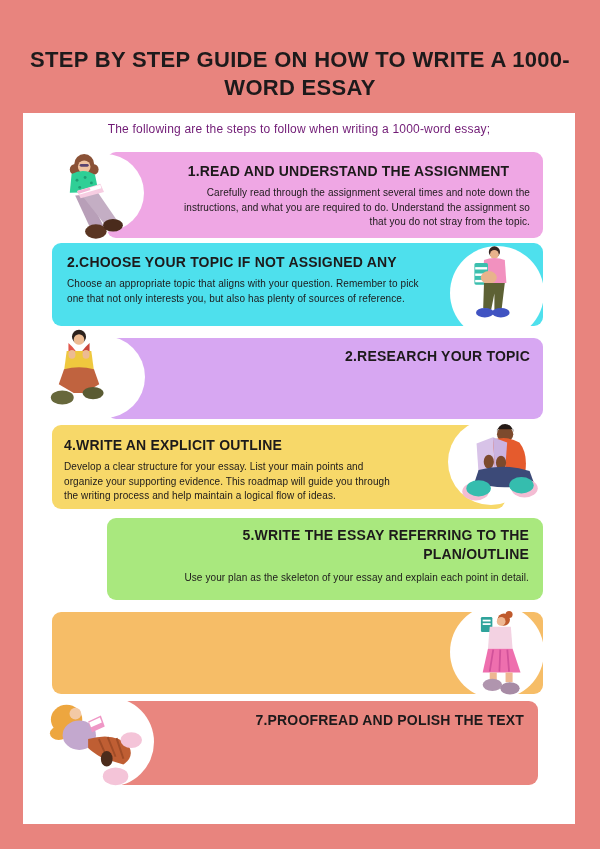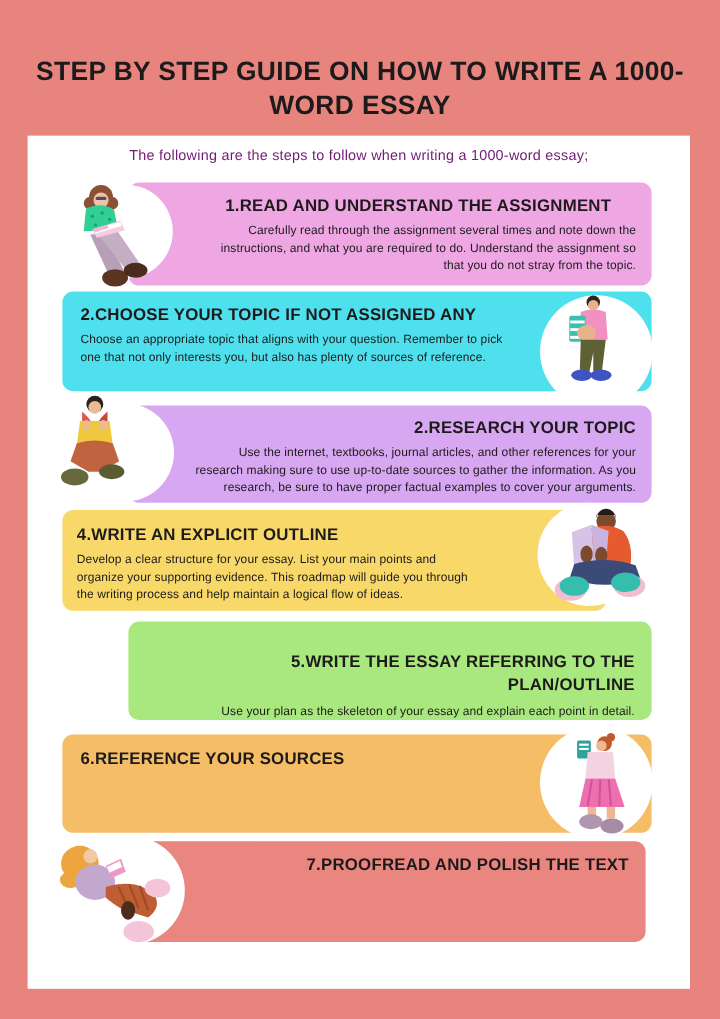--- a/index.html
+++ b/index.html
@@ -51,21 +51,21 @@
   .s3 p{text-align:right;max-width:372px;margin-left:auto;}
   .s3 .bubble{left:40px;top:223px;width:82px;height:82px;}
   .s3 .figure{left:12px;top:212px;width:88px;height:94px;}
   
   .s4 .banner{left:29px;top:312px;width:453px;height:84px;background:#f7d869;padding:12px 100px 0 12px;}
   .s4 h2{text-align:left;}
   .s4 p{text-align:left;max-width:348px;}
   .s4 .bubble{left:425px;top:306px;width:86px;height:86px;}
   .s4 .figure{left:424px;top:308px;width:104px;height:102px;}
   
-  .s5 .banner{left:84px;top:405px;width:436px;height:82px;background:#a9e87e;padding:24px 14px 0 40px;}
+  .s5 .banner{left:84px;top:405px;width:436px;height:82px;background:#a9e87e;padding:8px 14px 0 40px;}
   .s5 h2{text-align:right;max-width:330px;margin-left:auto;line-height:1.35;}
   .s5 p{text-align:right;max-width:395px;margin-left:auto;}
   
   .s6 .banner{left:29px;top:499px;width:491px;height:82px;background:#f6bd67;padding:12px 110px 0 15px;}
   .s6 h2{text-align:left;}
   .s6 p{text-align:left;max-width:358px;}
   .s6 .bubble{left:427px;top:492px;width:94px;height:94px;}
   .s6 .figure{left:428px;top:487px;width:88px;height:108px;}
   
   .s7 .banner{left:84px;top:588px;width:431px;height:84px;background:#e9867f;padding:11px 14px 0 60px;}
@@ -127,21 +127,20 @@
         <ellipse cx="46" cy="40" rx="10" ry="8" fill="#e8b38c"></ellipse>
         <path d="M40 47 L66 47 L62 80 L53 80 L53 60 L49 80 L39 78 Z" fill="#5d6134"></path>
         <ellipse cx="41" cy="84" rx="11" ry="6" fill="#4053c2"></ellipse>
         <ellipse cx="61" cy="84" rx="11" ry="6" fill="#4053c2"></ellipse>
       </svg>
     </section>
 
     <section class="s3">
       <div class="banner">
         <h2>2.RESEARCH YOUR TOPIC</h2>
-        <p>Use the internet, textbooks, journal articles, and other references for your research making sure to use up-to-date sources to gather the information. As you research, be sure to have proper factual examples to cover your arguments.</p>
       </div>
       <div class="bubble"></div>
       <svg class="figure" viewBox="0 0 100 100">
         <circle cx="50" cy="10" r="8" fill="#2c211c"></circle>
         <circle cx="50" cy="13" r="6" fill="#edbb92"></circle>
         <path d="M38 17 Q49 27 49 33 L38 33 Z" fill="#e2574b"></path>
         <path d="M62 17 Q51 27 51 33 L62 33 Z" fill="#c9463b"></path>
         <path d="M36 26 L64 26 L67 49 L33 49 Z" fill="#efc83e"></path>
         <ellipse cx="42" cy="30" rx="4" ry="5" fill="#edbb92"></ellipse>
         <ellipse cx="58" cy="30" rx="4" ry="5" fill="#edbb92"></ellipse>
@@ -175,21 +174,20 @@
 
     <section class="s5">
       <div class="banner">
         <h2>5.WRITE THE ESSAY REFERRING TO THE PLAN/OUTLINE</h2>
         <p>Use your plan as the skeleton of your essay and explain each point in detail.</p>
       </div>
     </section>
 
     <section class="s6">
       <div class="banner">
-        <h2>6.REFERENCE YOUR SOURCES</h2>
       </div>
       <div class="bubble"></div>
       <svg class="figure" viewBox="0 0 100 100">
         <circle cx="60" cy="11" r="7" fill="#bf5a2c"></circle>
         <circle cx="66" cy="5" r="4" fill="#bf5a2c"></circle>
         <circle cx="57" cy="13" r="5" fill="#eeb792"></circle>
         <rect x="34" y="8" width="13" height="17" rx="1.5" fill="#2fa39b"></rect>
         <rect x="36" y="11" width="9" height="2" fill="#ffffff"></rect>
         <rect x="36" y="15" width="9" height="2" fill="#ffffff"></rect>
         <path d="M46 24 L54 19 L56 25 L48 29 Z" fill="#eeb792"></path>

